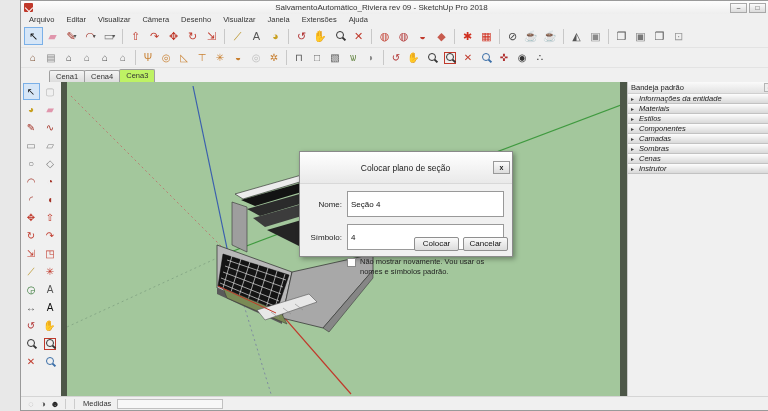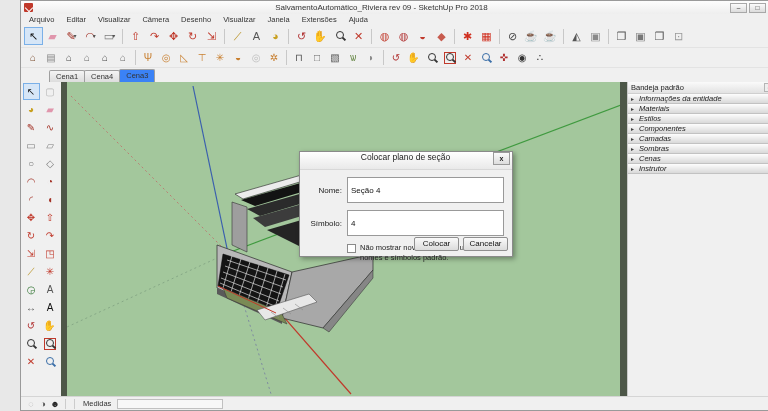--- a/index.html
+++ b/index.html
@@ -28,21 +28,21 @@
   .ticon.active{border:1px solid #7ab0e8;background:#d6e6f7;}
   .caret{font-size:6px;color:#555;margin-left:-2px;}
   .mag{display:inline-block;width:12px;height:12px;position:relative;}
   .mag::before{content:"";position:absolute;left:2px;top:1px;width:6px;height:6px;border:1.5px solid var(--mc,#333);border-radius:50%;}
   .mag::after{content:"";position:absolute;left:8px;top:8px;width:4px;height:2px;background:var(--mc,#333);transform:rotate(45deg);}
   .magbox{outline:1px solid #c0392b;outline-offset:-1px;}
 
   
   .tabsrow{height:14px;display:flex;align-items:flex-end;padding-left:28px;flex:0 0 auto;background:#f0f0f0;}
   .scene-tab{height:12px;padding:0 6px;font-size:7.5px;line-height:12px;color:#333;background:linear-gradient(#f4f4f4,#dddddd);border:1px solid #9f9f9f;border-bottom:none;border-radius:2px 2px 0 0;margin-right:-1px;}
-  .scene-tab.active{background:#3b82f6;position:relative;z-index:2;height:13px;}
+  .scene-tab.active{background:#bef264;position:relative;z-index:2;height:13px;}
 
   
   .main{flex:1;display:flex;min-height:0;}
   .lefttb{width:40px;flex:0 0 auto;background:#f0f0f0;display:grid;grid-template-columns:18px 18px;align-content:start;justify-content:center;gap:1px 1px;padding-top:1px;}
   .lefttb .ticon{width:17px;height:17px;font-size:10px;}
   .viewport{flex:1;background:#4d5748;padding:0 7px 0 6px;min-width:0;position:relative;}
   .canvas{width:100%;height:100%;background:#a3c79c;position:relative;overflow:hidden;}
   .canvas svg{position:absolute;left:0;top:0;}
 
   
@@ -59,21 +59,21 @@
   
   .statusbar{height:14px;flex:0 0 auto;background:#f0f0f0;border-top:1px solid #d5d5d5;display:flex;align-items:center;padding:0 4px;}
   .st-icon{width:12px;font-size:9px;text-align:center;color:#666;}
   .st-sep{width:1px;height:10px;background:#cccccc;margin:0 4px;}
   .st-msg{font-size:7.5px;color:#333;flex:1;white-space:nowrap;overflow:hidden;}
   .st-measures-label{font-size:7.5px;color:#333;margin:0 6px 0 4px;}
   .st-measures-input{width:106px;height:10px;border:1px solid #c0c0c0;background:#f7f7f7;font-size:7px;}
 
   
   .dialog{position:absolute;left:278px;top:150px;width:214px;height:106px;background:#f0f0f0;border:1px solid #8a8a8a;box-shadow:2px 2px 5px rgba(0,0,0,.35);z-index:10;}
-  .dlg-titlebar{height:18px;background:linear-gradient(#ffffff,#e9e9e9);border-bottom:1px solid #d8d8d8;display:flex;align-items:flex-start;}
+  .dlg-titlebar{height:32px;background:linear-gradient(#ffffff,#e9e9e9);border-bottom:1px solid #d8d8d8;display:flex;align-items:center;}
   .dlg-title{flex:1;text-align:center;font-size:8.5px;color:#222;padding-left:18px;}
   .dlg-close{width:17px;height:13px;margin-right:2px;border:1px solid #9a9a9a;background:linear-gradient(#fbfbfb,#dddddd);font-size:7px;font-weight:bold;line-height:11px;text-align:center;color:#222;}
   .dlg-row{display:flex;align-items:center;margin:7px 8px 0 8px;}
   .dlg-label{width:34px;text-align:right;font-size:8px;color:#222;margin-right:5px;}
   .dlg-input{flex:1;height:13px;border:1px solid #999;background:#fff;font-size:8px;padding:12px 3px;color:#111;}
   .dlg-checkrow{display:flex;margin:7px 8px 0 47px;}
   .dlg-checkbox{width:9px;height:9px;border:1px solid #8a8a8a;background:#fff;flex:0 0 auto;margin-top:1px;}
   .dlg-checklabel{font-size:7.5px;color:#222;margin-left:4px;line-height:1.3;}
   .dlg-buttons{position:absolute;right:4px;bottom:5px;display:flex;gap:4px;}
   .dlg-btn{width:45px;height:14px;border:1px solid #8f8f8f;background:linear-gradient(#fafafa,#dcdcdc);font-size:8px;color:#111;text-align:center;line-height:12px;border-radius:2px;}

